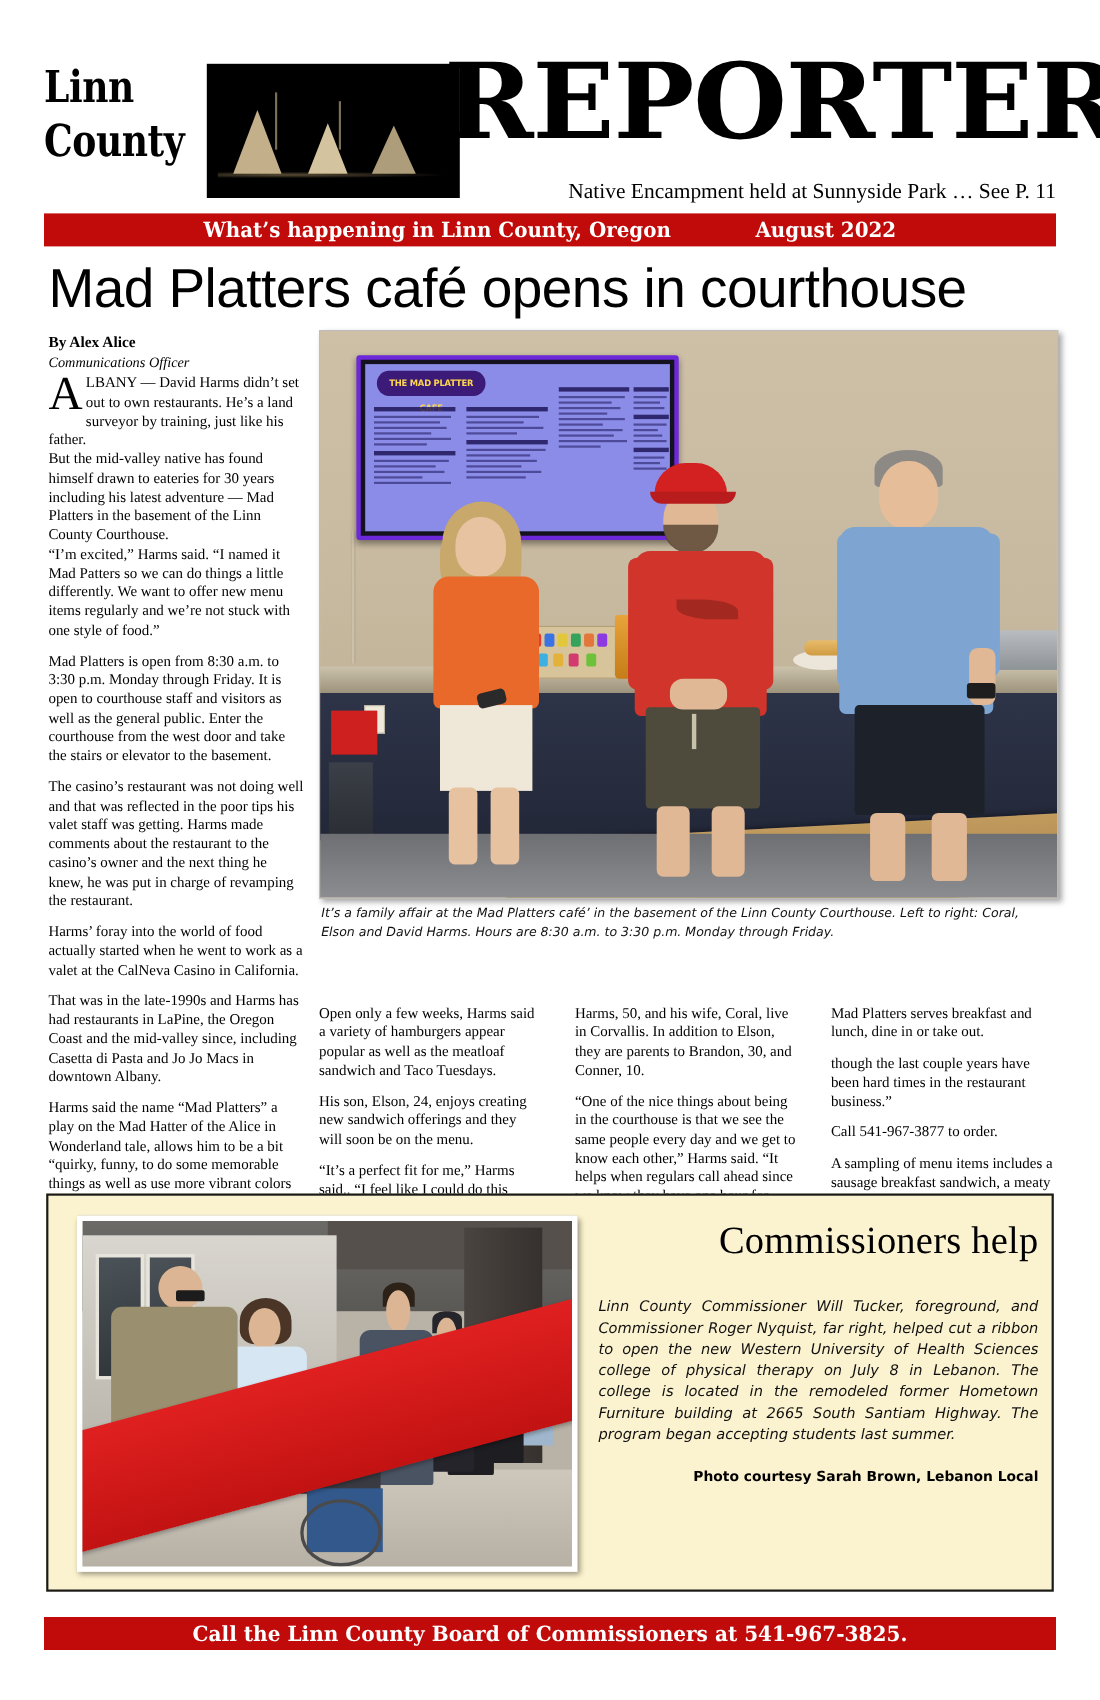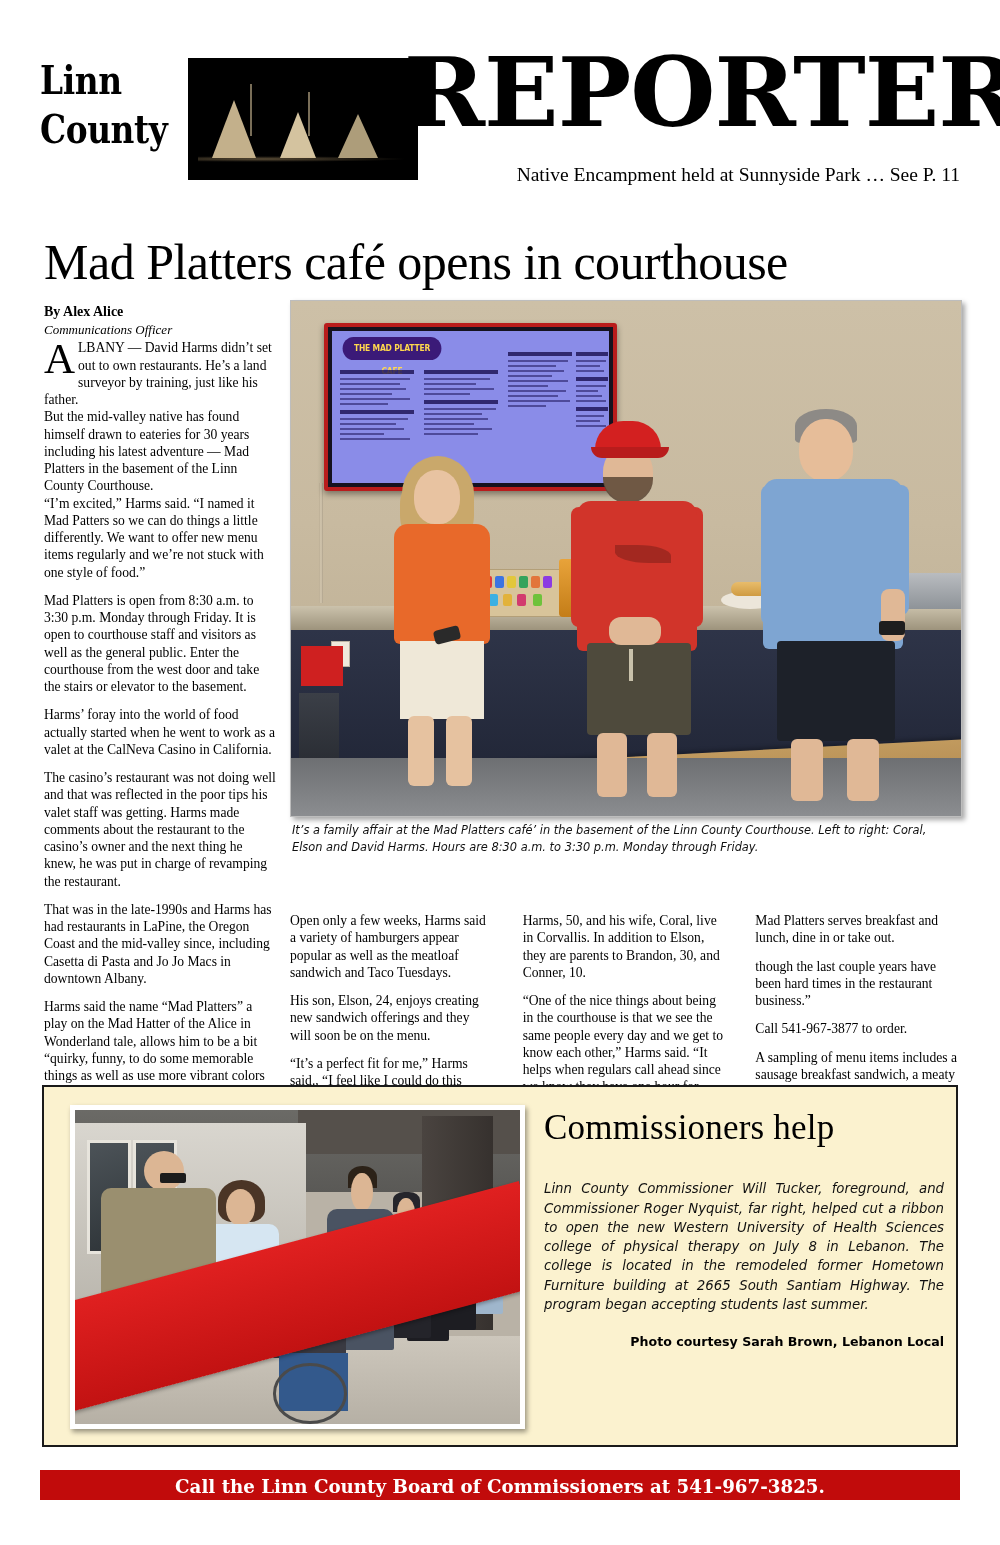--- a/index.html
+++ b/index.html
@@ -122,21 +122,21 @@
     padding-top: 5px;
     font-size: 19px;
     transform: scaleX(0.96);
   }
 
   
   .headline {
     position: absolute;
     left: 44px; top: 236px;
     width: 916px;
-    font-family: Liberation Serif, serif;
+    font-family: Liberation Sans, sans-serif;
     font-size: 50px;
     line-height: 1.05;
     letter-spacing: -0.5px;
     color: #000;
     white-space: nowrap;
   }
 
   
   .col1 {
     position: absolute;
@@ -182,21 +182,21 @@
     overflow: hidden;
   }
   .mp-wall {
     position: absolute; left:0; top:0; right:0; height: 72%;
     background: linear-gradient(180deg, #cdc0a7 0%, #c8baa0 60%, #c0b297 100%);
   }
   .mp-tv {
     position: absolute; left: 33px; top: 22px;
     width: 285px; height: 160px;
     background: #15121f;
-    border: 4px solid #b91c1c; border-radius: 3px;
+    border: 4px solid #6d28d9; border-radius: 3px;
     box-shadow: 0 3px 6px rgba(0,0,0,.4);
   }
   .mp-tv-screen {
     position: absolute; left: 4px; top: 4px; right: 4px; bottom: 4px;
     background: #8a8ce8;
     overflow: hidden;
   }
   .mp-logo {
     position: absolute; left: 8px; top: 6px;
     width: 104px; height: 23px;
@@ -448,21 +448,21 @@
   .combox-right {
     position: absolute;
     left: 500px; top: 14px;
     width: 400px;
   }
   .com-headline {
     font-family: "Liberation Serif", serif;
     font-size: 35px;
     line-height: 1.55;
     letter-spacing: 0.2px;
-    text-align: left;
+    text-align: right;
     color: #000;
   }
   .com-caption {
     margin-top: 24px;
     font-family: "DejaVu Sans", sans-serif;
     font-style: italic;
     font-size: 13.3px;
     line-height: 1.45;
     text-align: justify;
     color: #111;
@@ -493,32 +493,38 @@
       <div class="tipi t1"></div>
       <div class="tipi t2"></div>
       <div class="tipi t3"></div>
       <div class="glowline"></div>
     </div>
 
     <div class="mast-title">REPORTER</div>
     <div class="mast-kicker">Native Encampment held at Sunnyside Park … See P. 11</div>
   </div>
 
+  <div class="redbar" id="topbar">
+    <div class="bar-inner">
+      <span class="bar-what">What’s happening in Linn County, Oregon</span>
+      <span class="bar-date">August 2022</span>
+    </div>
+  </div>
 
   <div class="headline">Mad Platters café opens in courthouse</div>
 
   <div class="col1">
     <div class="byline">By Alex Alice</div>
     <div class="bytitle">Communications Officer</div>
     <p class="dropcap-p">ALBANY — David Harms didn’t set out to own restaurants. He’s a land surveyor by training, just like his father.</p>
     <p>But the mid-valley native has found himself drawn to eateries for 30 years including his latest adventure — Mad Platters in the basement of the Linn County Courthouse.</p>
     <p>“I’m excited,” Harms said. “I named it Mad Patters so we can do things a little differently. We want to offer new menu items regularly and we’re not stuck with one style of food.”</p>
     <p class="gap">Mad Platters is open from 8:30 a.m. to 3:30 p.m. Monday through Friday. It is open to courthouse staff and visitors as well as the general public. Enter the courthouse from the west door and take the stairs or elevator to the basement.</p>
+    <p class="gap">The casino’s restaurant was not doing well and that was reflected in the poor tips his valet staff was getting. Harms made comments about the restaurant to the casino’s owner and the next thing he knew, he was put in charge of revamping the restaurant.</p>
     <p class="gap">Harms’ foray into the world of food actually started when he went to work as a valet at the CalNeva Casino in California.</p>
-    <p class="gap">The casino’s restaurant was not doing well and that was reflected in the poor tips his valet staff was getting. Harms made comments about the restaurant to the casino’s owner and the next thing he knew, he was put in charge of revamping the restaurant.</p>
     <p class="gap">That was in the late-1990s and Harms has had restaurants in LaPine, the Oregon Coast and the mid-valley since, including Casetta di Pasta and Jo Jo Macs in downtown Albany.</p>
     <p class="gap">Harms said the name “Mad Platters” a play on the Mad Hatter of the Alice in Wonderland tale, allows him to be a bit “quirky, funny, to do some memorable things as well as use more vibrant colors like purple and yellow for décor.”</p>
   </div>
 
   <div class="mainphoto-wrap">
     <div class="mp-wall"></div>
     <div class="mp-counter"></div>
     <div class="mp-counter-front"></div>
     <div class="mp-shelf"></div>
     <div class="mp-plate"></div>

